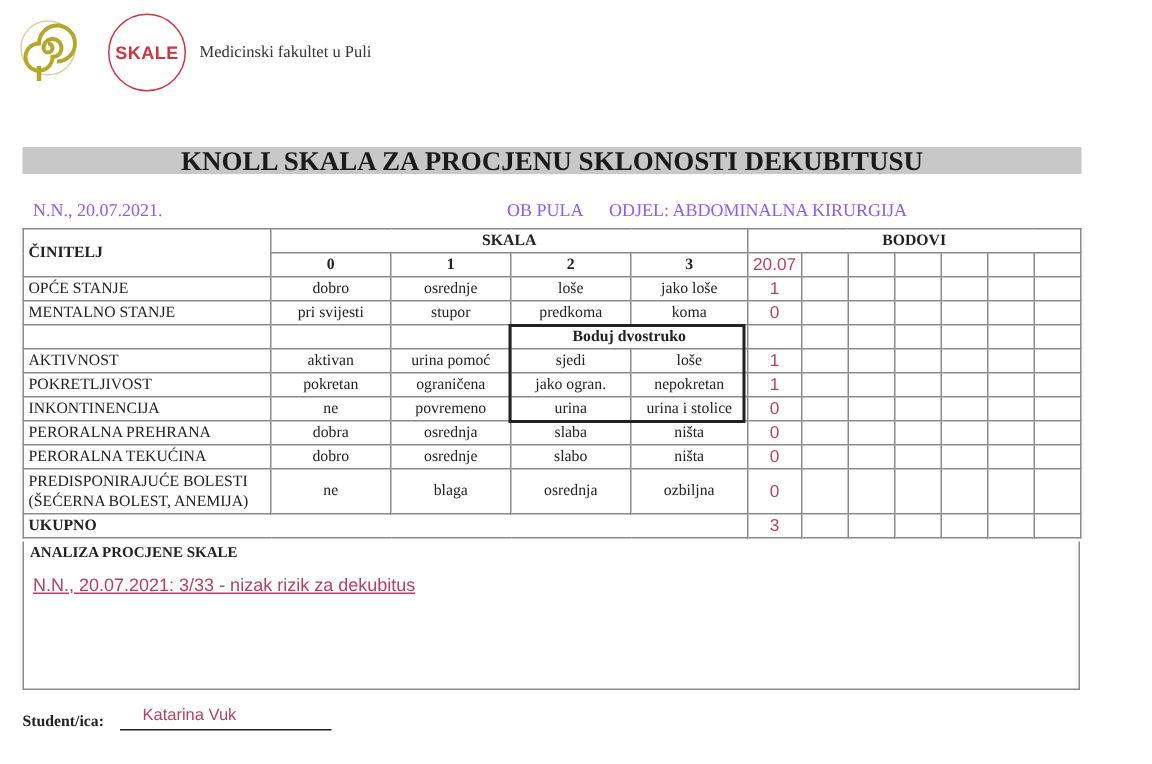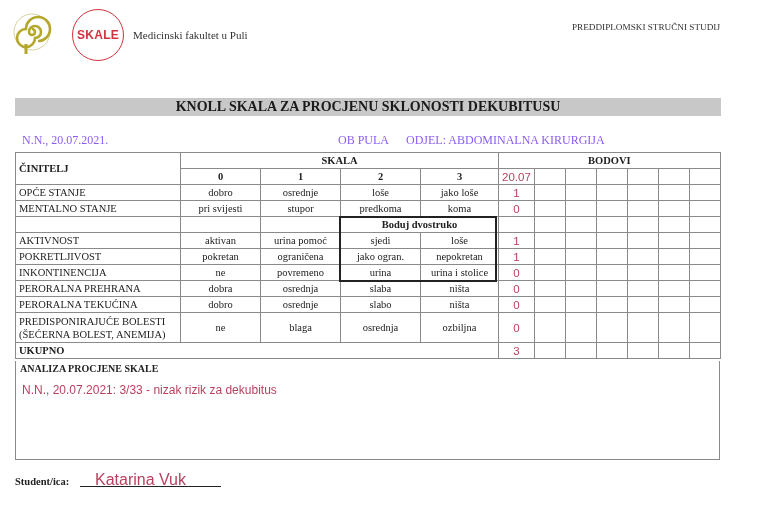--- a/index.html
+++ b/index.html
@@ -6,57 +6,56 @@
   body { width:768px; height:509px; position:relative; overflow:hidden; font-family:"DejaVu Serif", serif; color:#222; }
   .abs { position:absolute; }
 
   
   .logo1 { left:12px; top:12px; width:40px; height:46px; }
   .logo2 { left:72px; top:9px; width:52px; height:52px; border:1.5px solid #d0343f; border-radius:50%; box-sizing:border-box; display:flex; align-items:center; justify-content:center; color:#d0343f; font-family:"Liberation Sans", sans-serif; font-weight:bold; font-size:12px; letter-spacing:0.3px; }
   .faculty { left:133px; top:29px; font-size:11px; font-family:"Liberation Serif", serif; color:#333; }
   .rhead { right:48px; top:21px; text-align:right; font-family:"Liberation Serif", serif; font-size:9.2px; line-height:12.5px; color:#333; }
 
   .titlebar { left:15px; top:98px; width:706px; height:18px; background:#c8c8c8; }
-  .title { left:15px; top:98px; width:706px; height:18px; text-align:center; font-family:"Liberation Serif", serif; font-weight:bold; font-size:14px; line-height:18px; color:#1a1a1a; }
+  .title { left:15px; top:98px; width:706px; height:18px; text-align:center; font-family:"Liberation Serif", serif; font-weight:bold; font-size:18px; line-height:18px; color:#1a1a1a; }
 
   .meta { top:133px; font-family:Liberation Serif, serif; font-size:12px; color:#8b5cf6; }
 
   
   table.knoll { position:absolute; left:15px; top:152px; border-collapse:collapse; font-family:"Liberation Serif", serif; font-size:10.5px; color:#222; table-layout:fixed; }
   table.knoll td { border:1px solid #8a8a8a; padding:0 3px; height:15px; line-height:14px; white-space:nowrap; overflow:hidden; }
   td.c { text-align:center; }
   td.b { font-weight:bold; }
   td.pts { color:#b8405e; font-family:"Liberation Sans", sans-serif; font-size:11.5px; text-align:center; padding:0; }
   td.date { color:#b8405e; font-family:"Liberation Sans", sans-serif; font-size:11.5px; text-align:left; padding:0 1px; }
   .dbl { position:absolute; left:339px; top:216px; width:158px; height:66px; border:2px solid #222; box-sizing:border-box; pointer-events:none; }
 
   .analysis { left:15px; top:361px; width:705px; height:99px; border:1px solid #8a8a8a; border-top:none; box-sizing:border-box; }
   .analysis-label { left:20px; top:363px; font-family:"Liberation Serif", serif; font-weight:bold; font-size:10px; }
-  .analysis-text { left:22px; top:383px; font-family:"Liberation Sans", sans-serif; font-size:12px; color:#b8405e; }
+  .analysis-text { left:22px; top:383px; font-family:"Liberation Sans", sans-serif; font-size:12px; color:#b8405e;text-decoration:underline; }
 
   .student-label { left:15px; top:476px; font-family:"Liberation Serif", serif; font-weight:bold; font-size:10.5px; }
   .student-line { left:80px; top:486px; width:141px; border-bottom:1px solid #222; }
-  .student-name { left:95px; top:471px; font-family:"Liberation Sans", sans-serif; font-size:16px; color:#b8405e; }
+  .student-name { left:95px; top:471px; font-family:"Liberation Sans", sans-serif; font-size:11px; color:#b8405e; }
 </style>
 </head>
 <body>
 
 <div class="abs logo1">
   <svg width="40" height="46" viewBox="0 0 40 46">
     <circle cx="20" cy="20" r="18" fill="none" stroke="#d8d3a0" stroke-width="1"></circle>
     <path d="M20 20 m0 -3 a3 3 0 1 1 -3 3 a6 6 0 1 1 6 6 a9 9 0 1 1 -9 -9 a12 12 0 1 1 12 12" fill="none" stroke="#b5a72a" stroke-width="2.6"></path>
     <line x1="14" y1="32" x2="14" y2="42" stroke="#b5a72a" stroke-width="3"></line>
   </svg>
 </div>
 <div class="abs logo2">
   <span>SKALE</span>
 </div>
 <div class="abs faculty">Medicinski fakultet u Puli</div>
 <div class="abs rhead">
-  <div>PREDDIPLOMSKI STRUČNI STUDIJ</div>
 </div>
 
 <div class="abs titlebar"></div>
 <div class="abs title">KNOLL SKALA ZA PROCJENU SKLONOSTI DEKUBITUSU</div>
 
 <div class="abs meta" style="left:22px;">N.N., 20.07.2021.</div>
 <div class="abs meta" style="left:338px;">OB PULA</div>
 <div class="abs meta" style="left:406px;">ODJEL: ABDOMINALNA KIRURGIJA</div>
 
 <table class="knoll">

